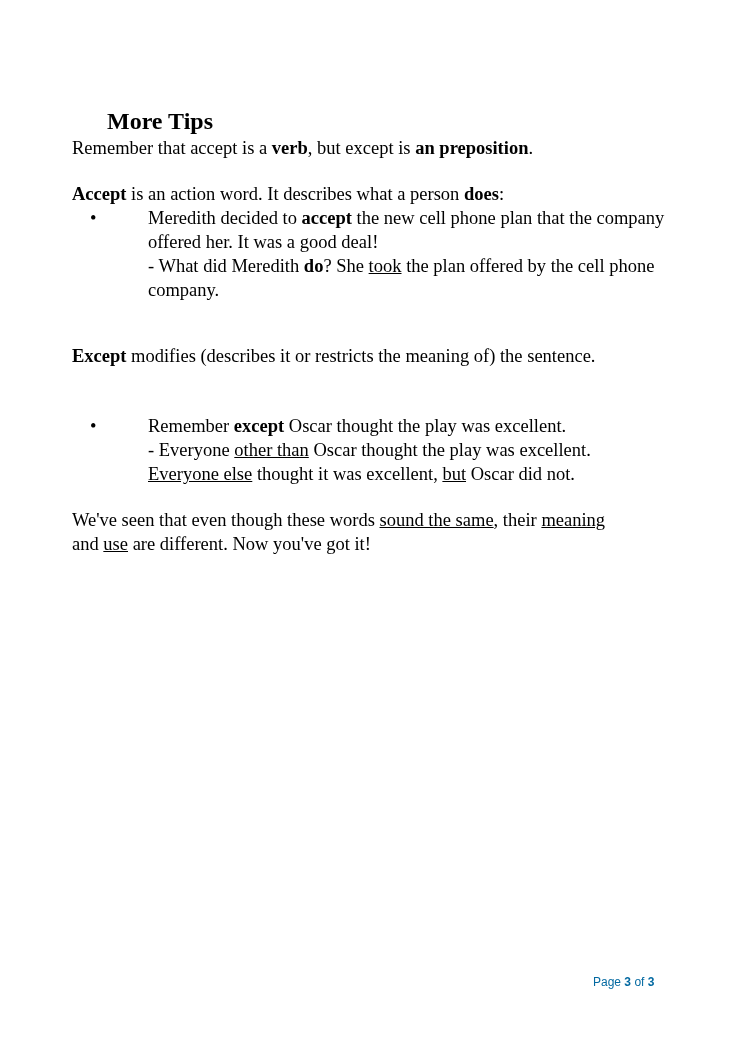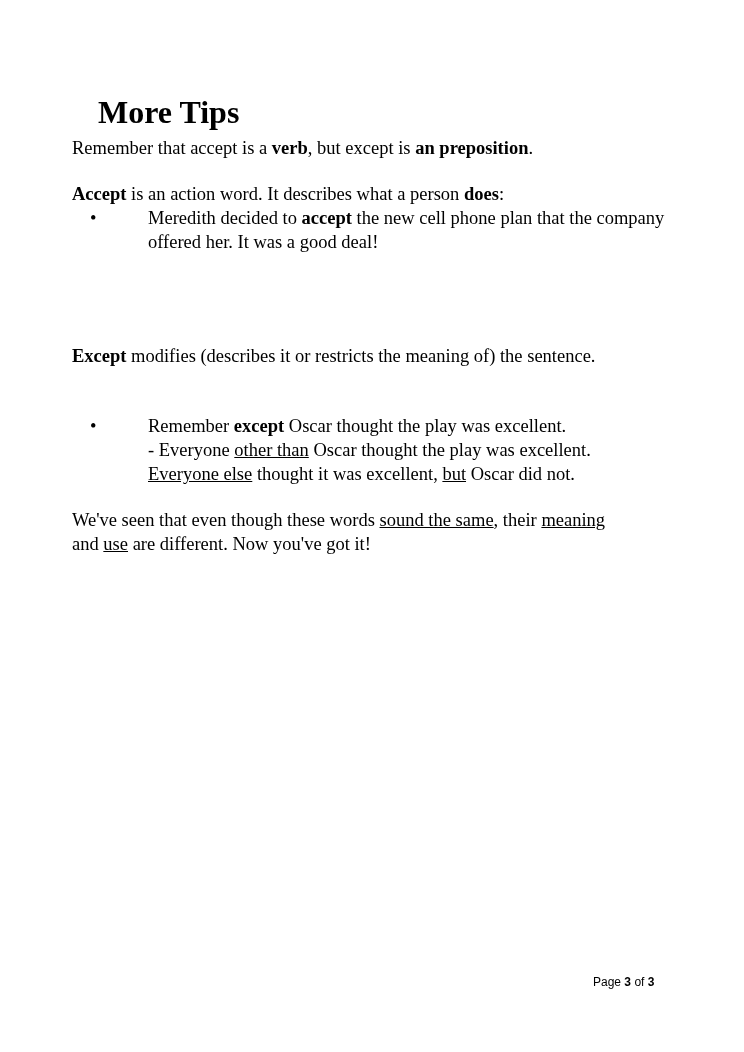--- a/index.html
+++ b/index.html
@@ -1,42 +1,43 @@
 <!DOCTYPE html>
 <html><head>
 <meta charset="utf-8">
 <style>
   html, body { margin: 0; padding: 0; background: #ffffff; }
   body { width: 744px; height: 1052px; position: relative; overflow: hidden;
          font-family: "Liberation Serif", "DejaVu Serif", serif; color: #000; }
   .page { position: absolute; left: 0; top: 0; width: 744px; height: 1052px; }
-  .title { position: absolute; left: 90px; top: 88px; font-size: 32px; font-weight: bold; line-height: 32px; margin: 8px; }
+  .title { position: absolute; left: 90px; top: 88px; font-size: 24px; font-weight: bold; line-height: 32px; margin: 17px; }
   .p { position: absolute; left: 72px; font-size: 18.5px; line-height: 24px; margin: 0; width: 560px; }
   .bullet { position: absolute; left: 90px; font-size: 18.5px; line-height: 24px; }
   .bullet-dot { position: absolute; left: 0; top: 0; width: 20px; }
   .bullet-body { position: absolute; left: 58px; width: 520px; }
   b { font-weight: bold; }
   u { text-decoration: underline; }
-  .footer { position: absolute; left: 593px; top: 975px; font-family: "Liberation Sans", "DejaVu Sans", sans-serif; font-size: 12px; color: #000000; }
+  .footer { position: absolute; left: 593px; top: 975px; font-family: "Liberation Sans", "DejaVu Sans", sans-serif; font-size: 12px; color: #0369a1; }
 </style>
 </head>
 <body>
 
 <div class="page">
 
   <h1 class="title">More Tips</h1>
 
   <p class="p" style="top:136px;"><span>Remember that accept is a </span><b>verb</b><span>, but except is </span><b>an preposition</b><span>.</span></p>
 
   <p class="p" style="top:182px;"><b>Accept</b><span> is an action word. It describes what a person </span><b>does</b><span>:</span></p>
 
   <div class="bullet" style="top:206px;">
     <span class="bullet-dot">•</span>
     <div class="bullet-body">
       <div><span>Meredith decided to </span><b>accept</b><span> the new cell phone plan that the company offered her. It was a good deal!</span></div>
+      <div><span>- What did Meredith </span><b>do</b><span>? She </span><u>took</u><span> the plan offered by the cell phone company.</span></div>
     </div>
   </div>
 
   <p class="p" style="top:344px;"><b>Except</b><span> modifies (describes it or restricts the meaning of) the sentence.</span></p>
 
   <div class="bullet" style="top:414px;">
     <span class="bullet-dot">•</span>
     <div class="bullet-body">
       <div><span>Remember </span><b>except</b><span> Oscar thought the play was excellent.</span></div>
       <div><span>- Everyone </span><u>other than</u><span> Oscar thought the play was excellent.</span></div>

